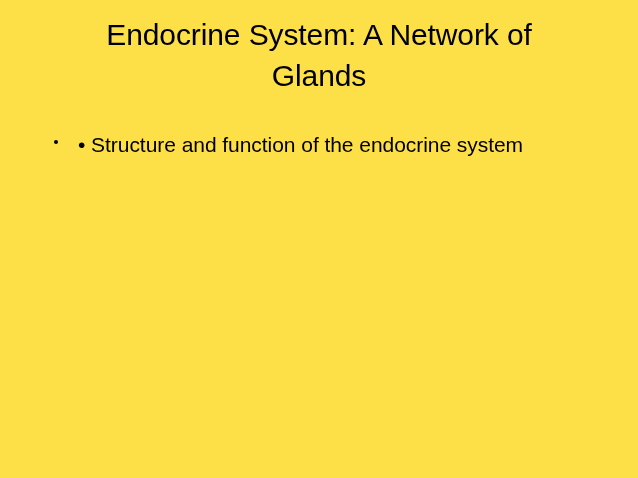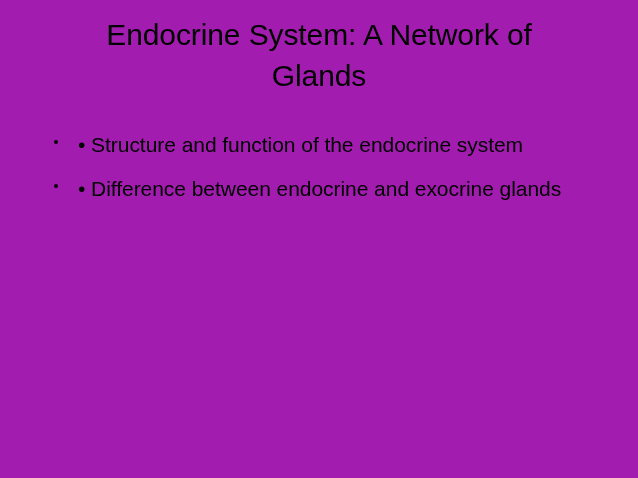--- a/index.html
+++ b/index.html
@@ -5,21 +5,21 @@
   html, body {
     margin: 0;
     padding: 0;
     background: #ffffff;
   }
 
   .slide {
     position: relative;
     width: 638px;
     height: 478px;
-    background: #a21caf;
+    background: #fde047;
     overflow: hidden;
     font-family: "Liberation Sans", sans-serif;
     color: #000000;
     -webkit-font-smoothing: antialiased;
   }
 
   
   .slide-title {
     position: absolute;
     left: 36px;
@@ -86,21 +86,16 @@
 Glands</div>
 
   <ul class="body-list">
 
     <li class="bullet-item">
       <span class="bullet-marker"></span>
       <span class="inline-bullet">•</span>
       <span class="bullet-text">Structure and function of the endocrine system</span>
     </li>
 
-    <li class="bullet-item">
-      <span class="bullet-marker"></span>
-      <span class="inline-bullet">•</span>
-      <span class="bullet-text">Difference between endocrine and exocrine glands</span>
-    </li>
 
   </ul>
 
 </div>
 
 </body></html>

